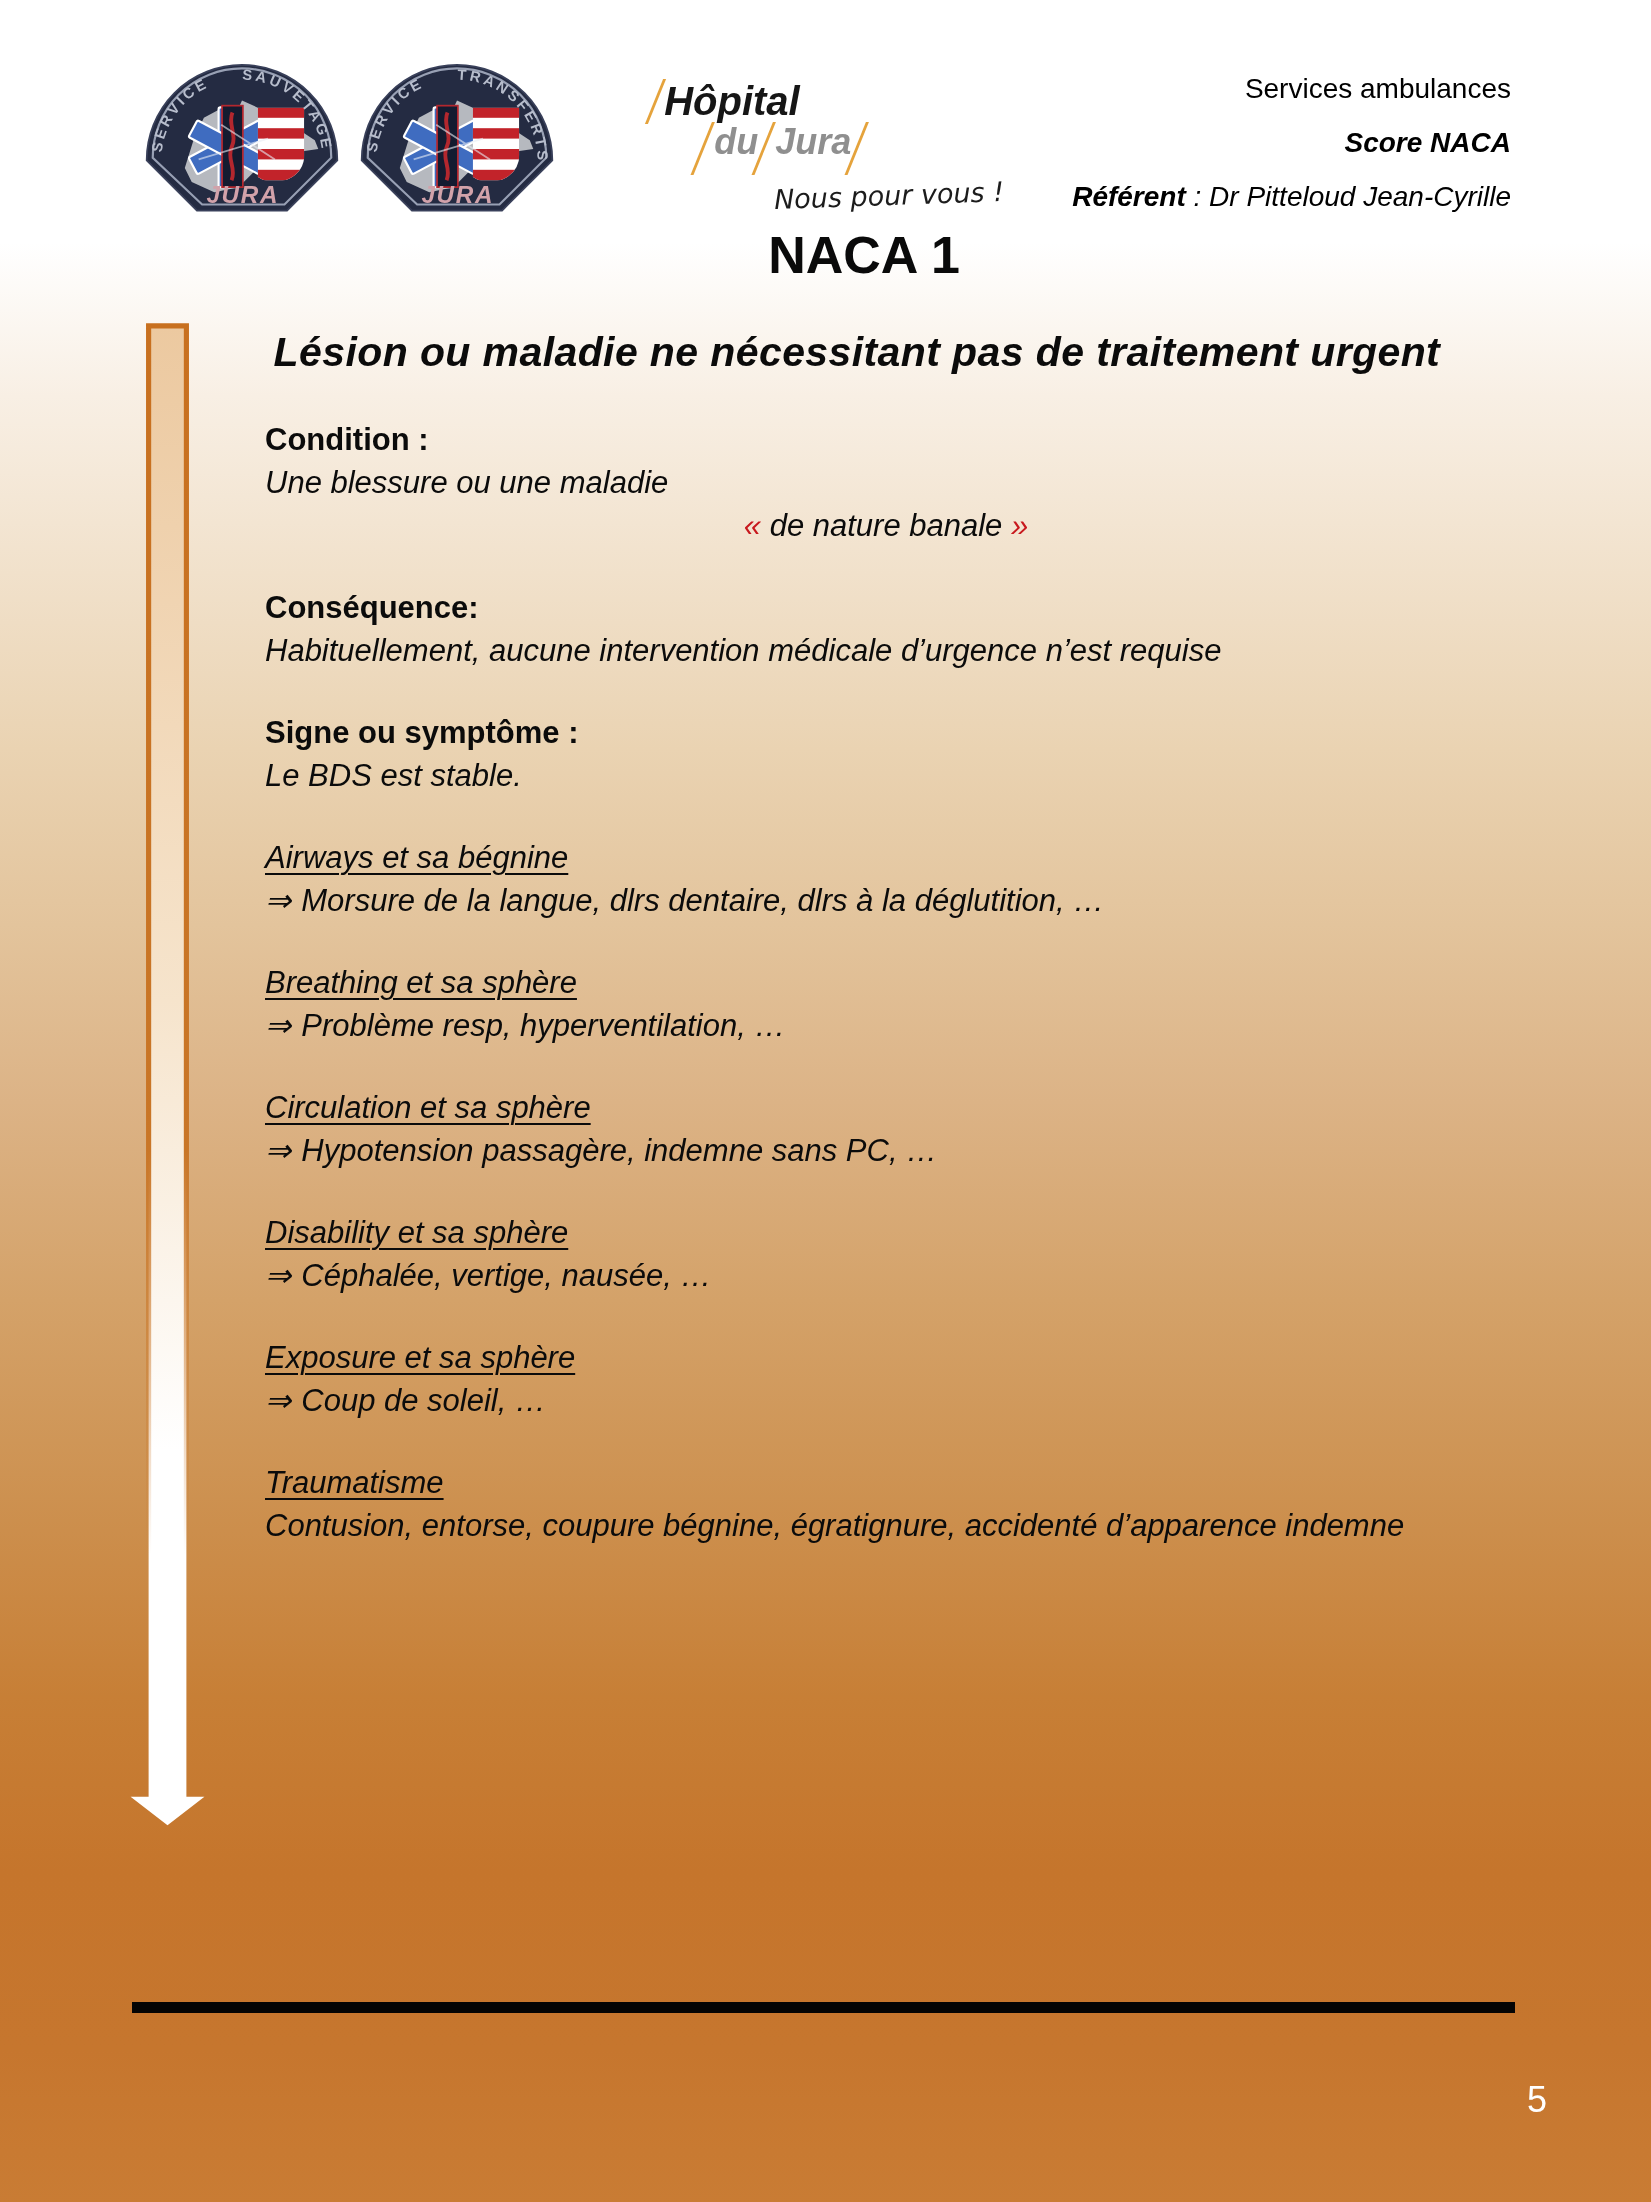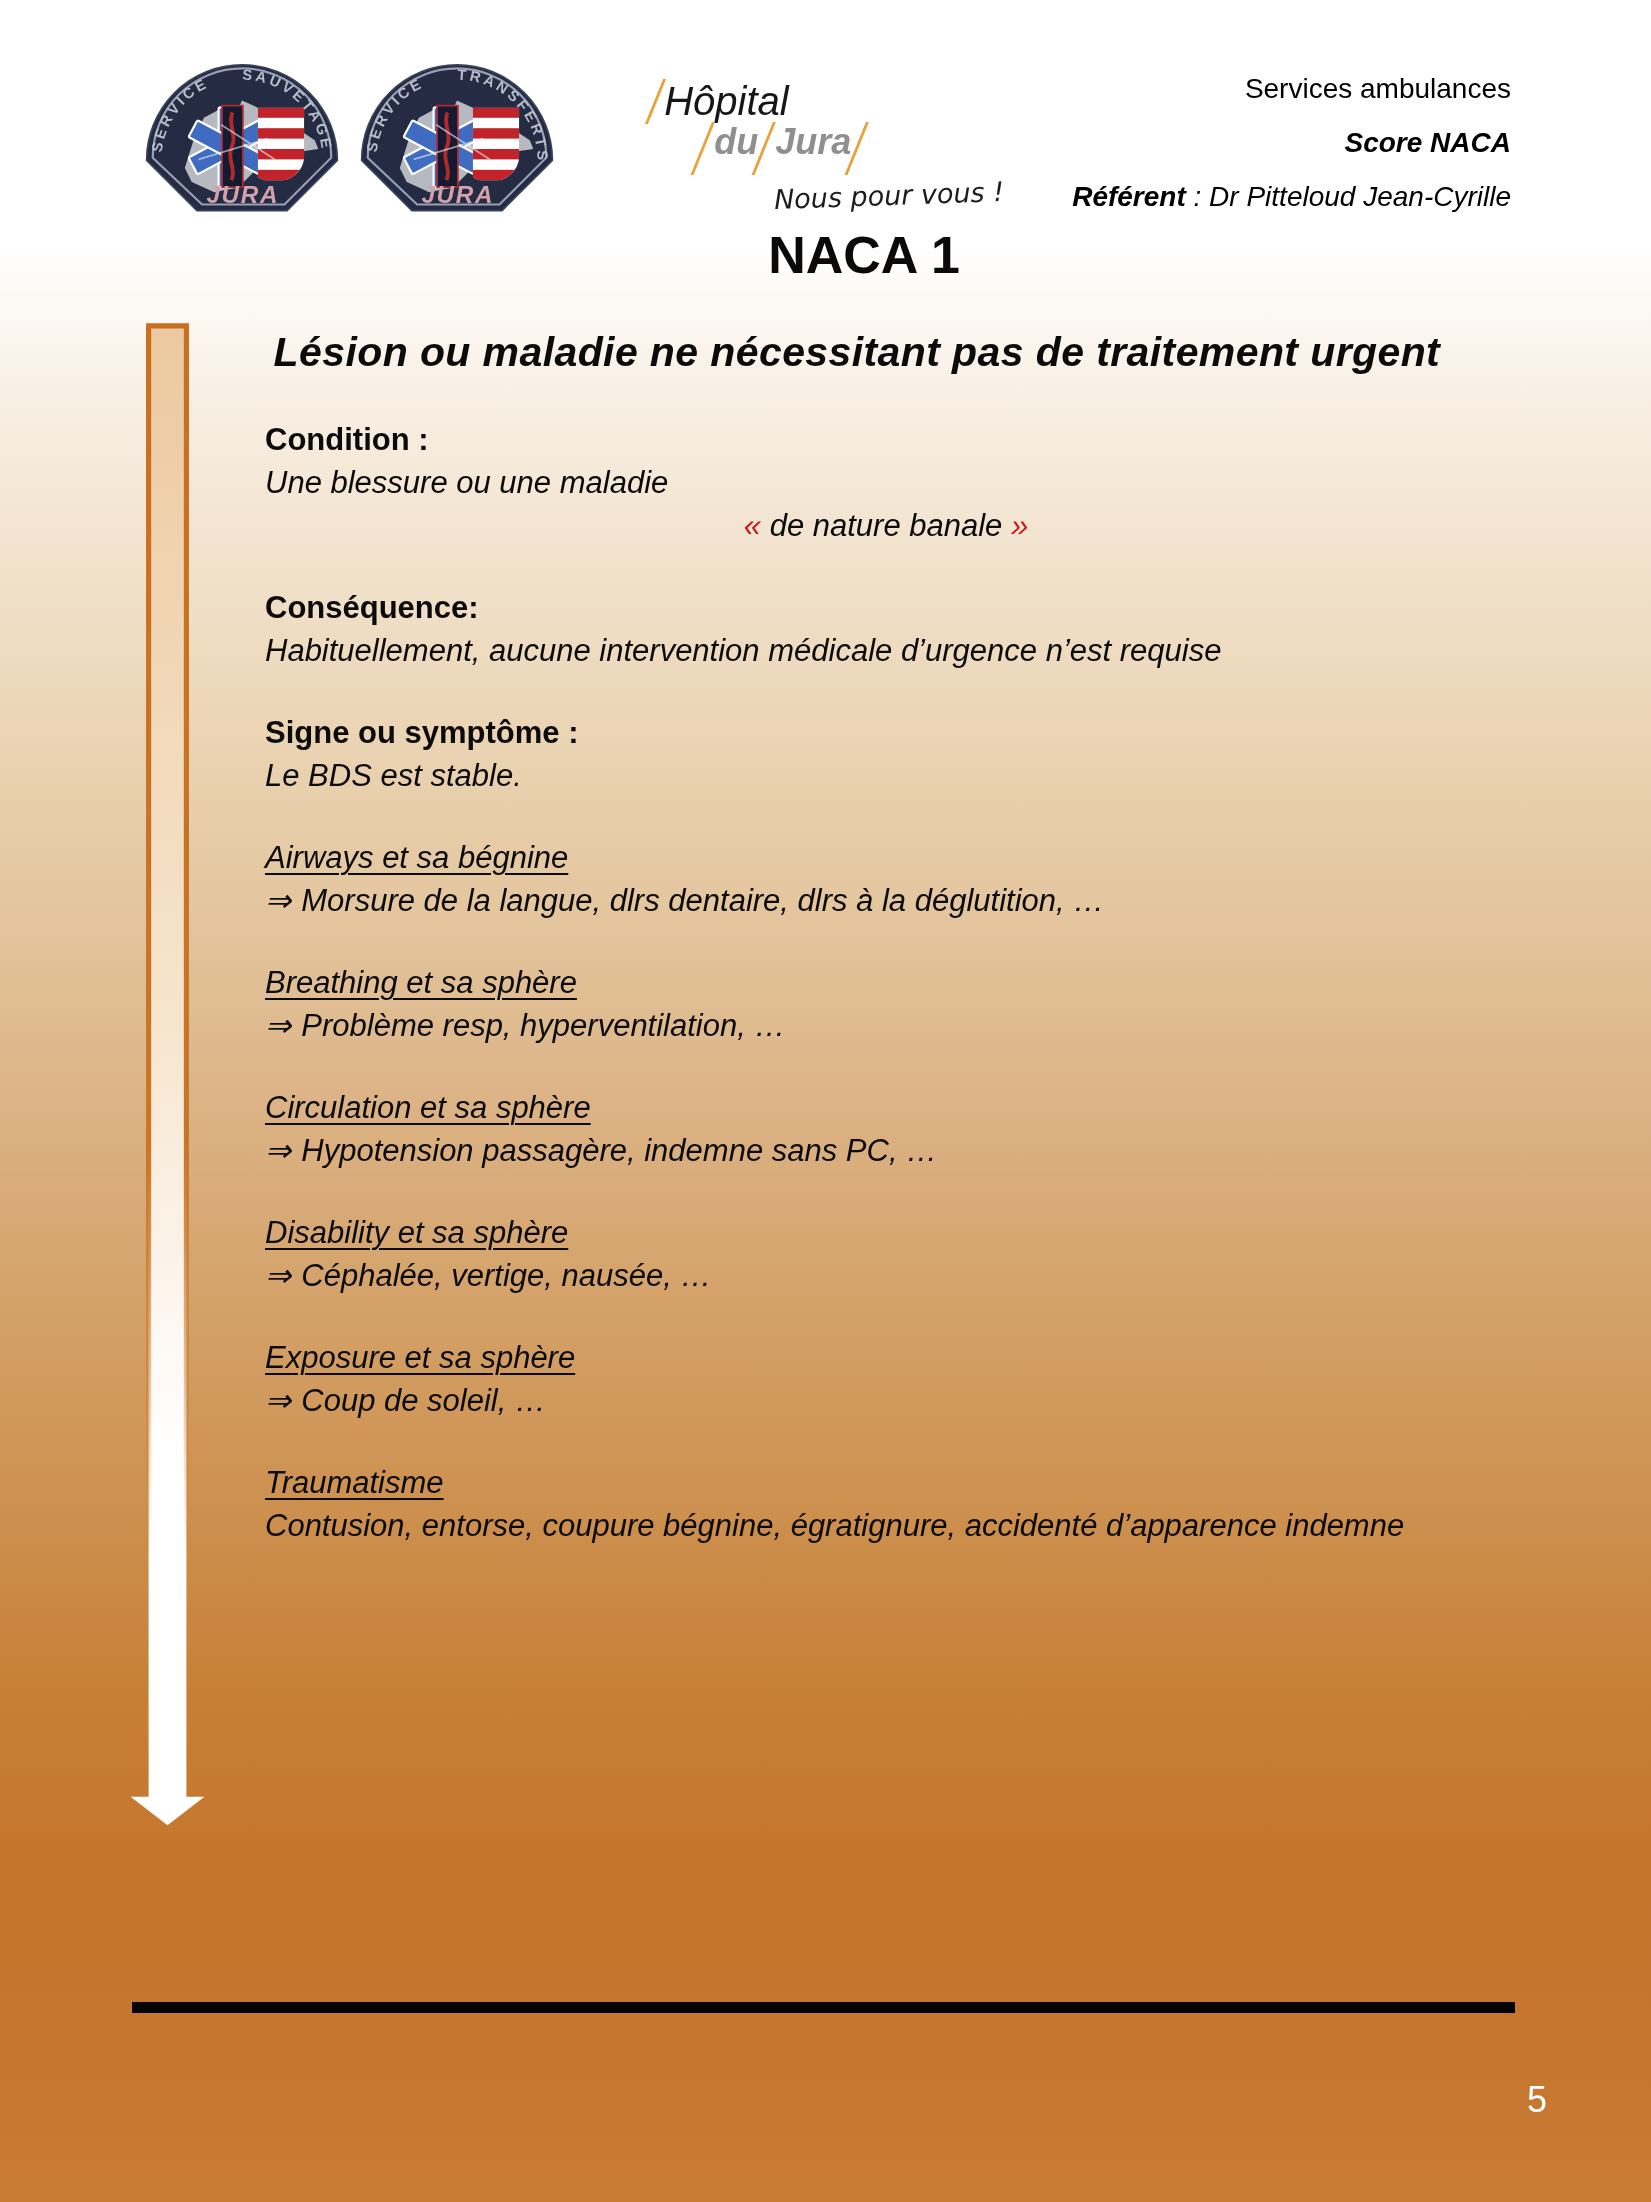--- a/index.html
+++ b/index.html
@@ -20,21 +20,21 @@
       #c5752c 85%, #c6762e 93%, #c97c34 100%);
   }
 
   
   .badge { position: absolute; top: 57px; width: 208px; height: 158px; }
   #badge1 { left: 138px; }
   #badge2 { left: 353px; }
 
   .hdj { position: absolute; left: 647px; top: 79px; }
   .hdj-l1 { display: flex; align-items: center;
-    font-style: italic; font-weight: 400; font-size: 40px;
+    font-style: italic; font-weight: 700; font-size: 40px;
     letter-spacing: 0px; color: #161616; }
   .hdj-l2 { display: flex; align-items: center; margin: -8.6px 0 0 50px;
     font-style: italic; font-weight: 700; font-size: 36px; color: #8f8f8f; }
   .hdj-slash { display: inline-block; width: 3.4px; height: 45px;
     background: #e5a33c; transform: skewX(-22deg); margin: 0 6.9px; }
   .hdj-l2 .hdj-slash { height: 53px; transform: skewX(-22deg) translateY(6.9px); }
   .hdj-tag { margin: 12px 0 0 127px; white-space: nowrap;
     font-family: "DejaVu Sans", sans-serif;
     font-style: italic; font-size: 27px; color: #1c1c1c;
     transform: rotate(-2deg); }

